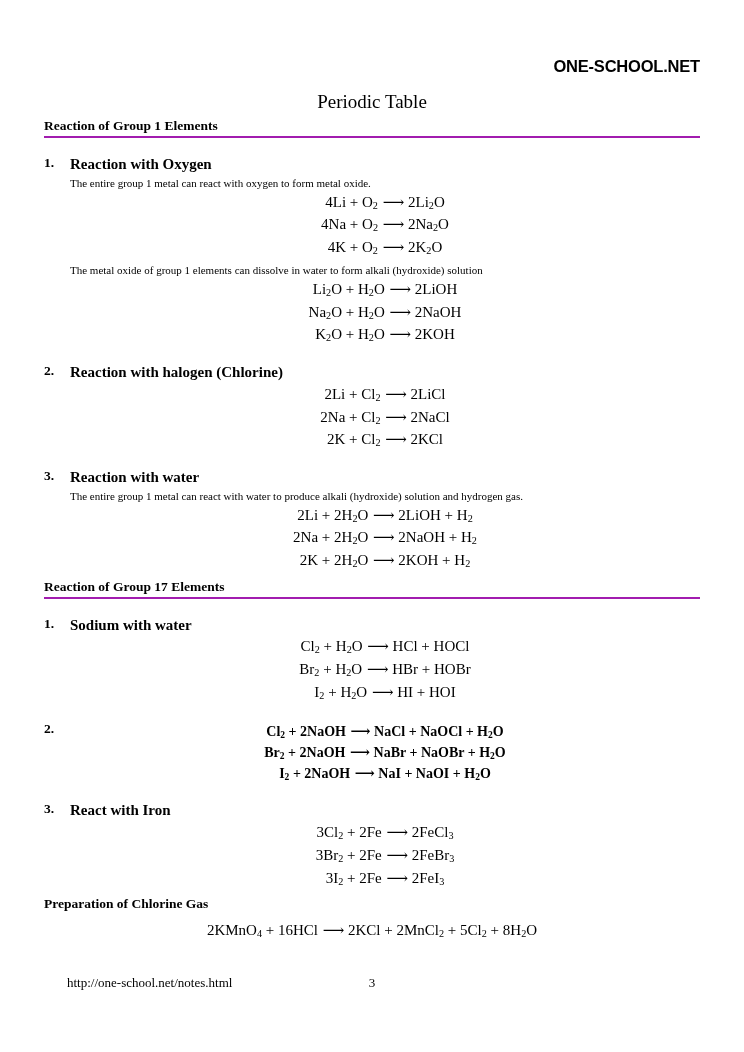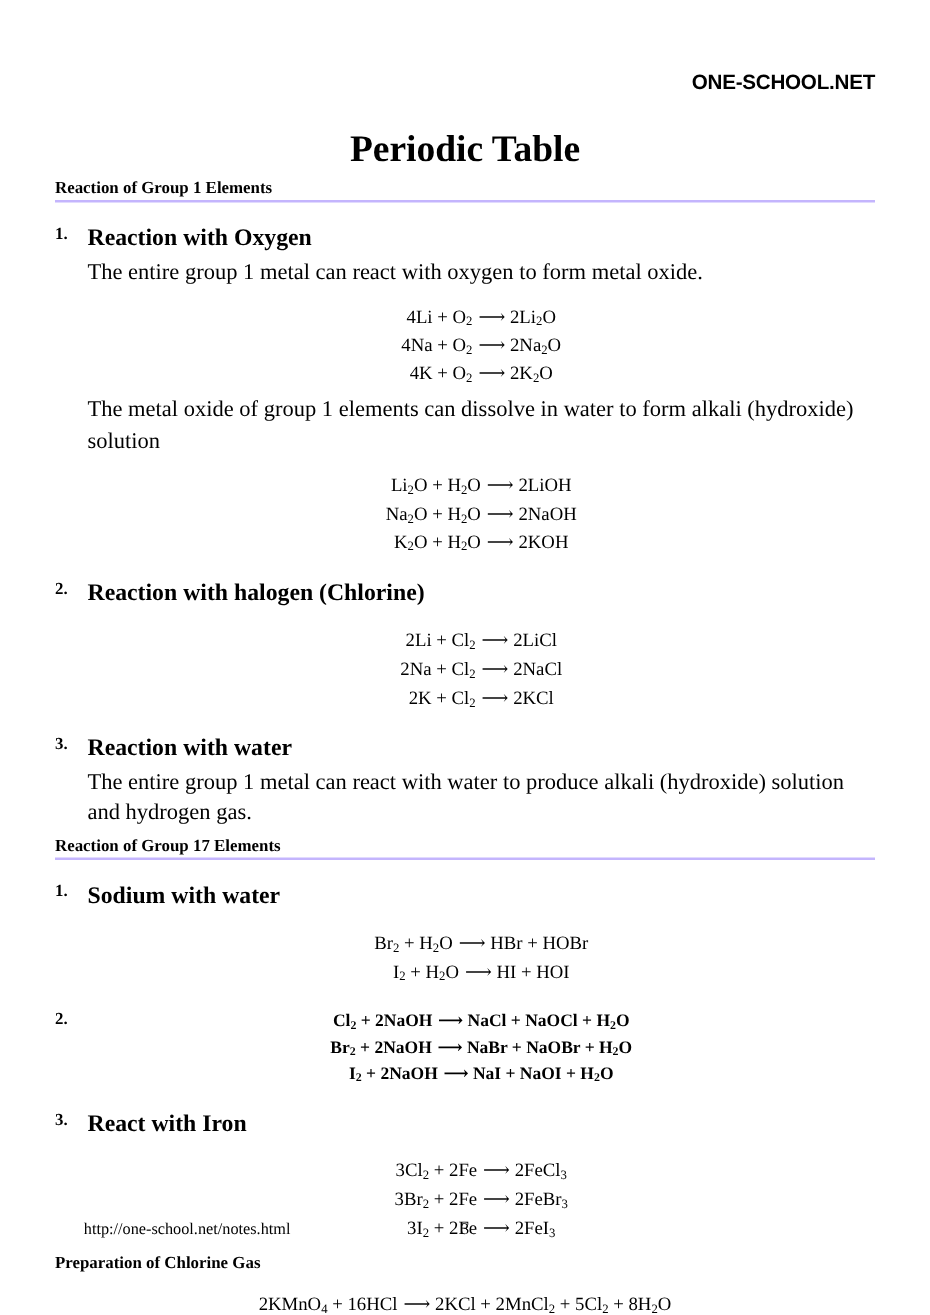--- a/index.html
+++ b/index.html
@@ -29,32 +29,32 @@
     text-align: right;
     font-family: "Liberation Sans", "DejaVu Sans", sans-serif;
     font-weight: bold;
     font-size: 16.5px;
     letter-spacing: -0.2px;
     padding-top: 58px;
     line-height: 1;
   }
   .doc-title {
     text-align: center;
-    font-size: 30px;
-    font-weight: bold;
-    margin-top: 29px;
+    font-size: 19px;
+    font-weight: normal;
+    margin-top: 17px;
     line-height: 1.05;
   }
 
   
   .section-head {
     font-size: 13.5px;
     font-weight: bold;
     line-height: 1.25;
-    border-bottom: 2px solid #c4b5fd;
+    border-bottom: 2px solid #a21caf;
     padding-bottom: 1px;
     margin-top: 7px;
   }
   .section-head.no-rule {
     border-bottom: none;
     padding-bottom: 0;
   }
 
   
   .item {
@@ -63,34 +63,34 @@
     margin-top: 17px;
   }
   .item-num {
     position: absolute;
     left: 0;
     top: 0;
     font-size: 13.5px;
     font-weight: bold;
   }
   .item-title {
-    font-size: 19px;
+    font-size: 15px;
     font-weight: bold;
     line-height: 1.3;
   }
   .item-desc {
-    font-size: 18px;
+    font-size: 11px;
     line-height: 1.35;
     margin-top: 1px;
     font-family: Liberation Serif, serif;
   }
 
   
   .eqns {
-    margin-top: 14px;
+    margin-top: 0;
   }
   .eq {
     font-size: 15px;
     line-height: 1.52;
     text-align: center;
     white-space: nowrap;
   }
   .eq.bold {
     font-weight: bold;
     font-size: 14px;
@@ -163,26 +163,32 @@
         <div class="eqns">
           <div class="eq">2Li + Cl<sub>2</sub> <span class="arrow">⟶</span> 2LiCl</div>
           <div class="eq">2Na + Cl<sub>2</sub> <span class="arrow">⟶</span> 2NaCl</div>
           <div class="eq">2K + Cl<sub>2</sub> <span class="arrow">⟶</span> 2KCl</div>
         </div>
       </div>
       <div class="item">
         <span class="item-num">3.</span>
         <div class="item-title">Reaction with water</div>
         <div class="item-desc">The entire group 1 metal can react with water to produce alkali (hydroxide) solution and hydrogen gas.</div>
+        <div class="eqns">
+          <div class="eq">2Li + 2H<sub>2</sub>O <span class="arrow">⟶</span> 2LiOH + H<sub>2</sub></div>
+          <div class="eq">2Na + 2H<sub>2</sub>O <span class="arrow">⟶</span> 2NaOH + H<sub>2</sub></div>
+          <div class="eq">2K + 2H<sub>2</sub>O <span class="arrow">⟶</span> 2KOH + H<sub>2</sub></div>
+        </div>
       </div>
       <div class="section-head">Reaction of Group 17 Elements</div>
       <div class="item">
         <span class="item-num">1.</span>
         <div class="item-title">Sodium with water</div>
         <div class="eqns">
+          <div class="eq">Cl<sub>2</sub> + H<sub>2</sub>O <span class="arrow">⟶</span> HCl + HOCl</div>
           <div class="eq">Br<sub>2</sub> + H<sub>2</sub>O <span class="arrow">⟶</span> HBr + HOBr</div>
           <div class="eq">I<sub>2</sub> + H<sub>2</sub>O <span class="arrow">⟶</span> HI + HOI</div>
         </div>
       </div>
       <div class="item">
         <span class="item-num">2.</span>
         <div class="eqns">
           <div class="eq bold">Cl<sub>2</sub> + 2NaOH <span class="arrow">⟶</span> NaCl + NaOCl + H<sub>2</sub>O</div>
           <div class="eq bold">Br<sub>2</sub> + 2NaOH <span class="arrow">⟶</span> NaBr + NaOBr + H<sub>2</sub>O</div>
           <div class="eq bold">I<sub>2</sub> + 2NaOH <span class="arrow">⟶</span> NaI + NaOI + H<sub>2</sub>O</div>

